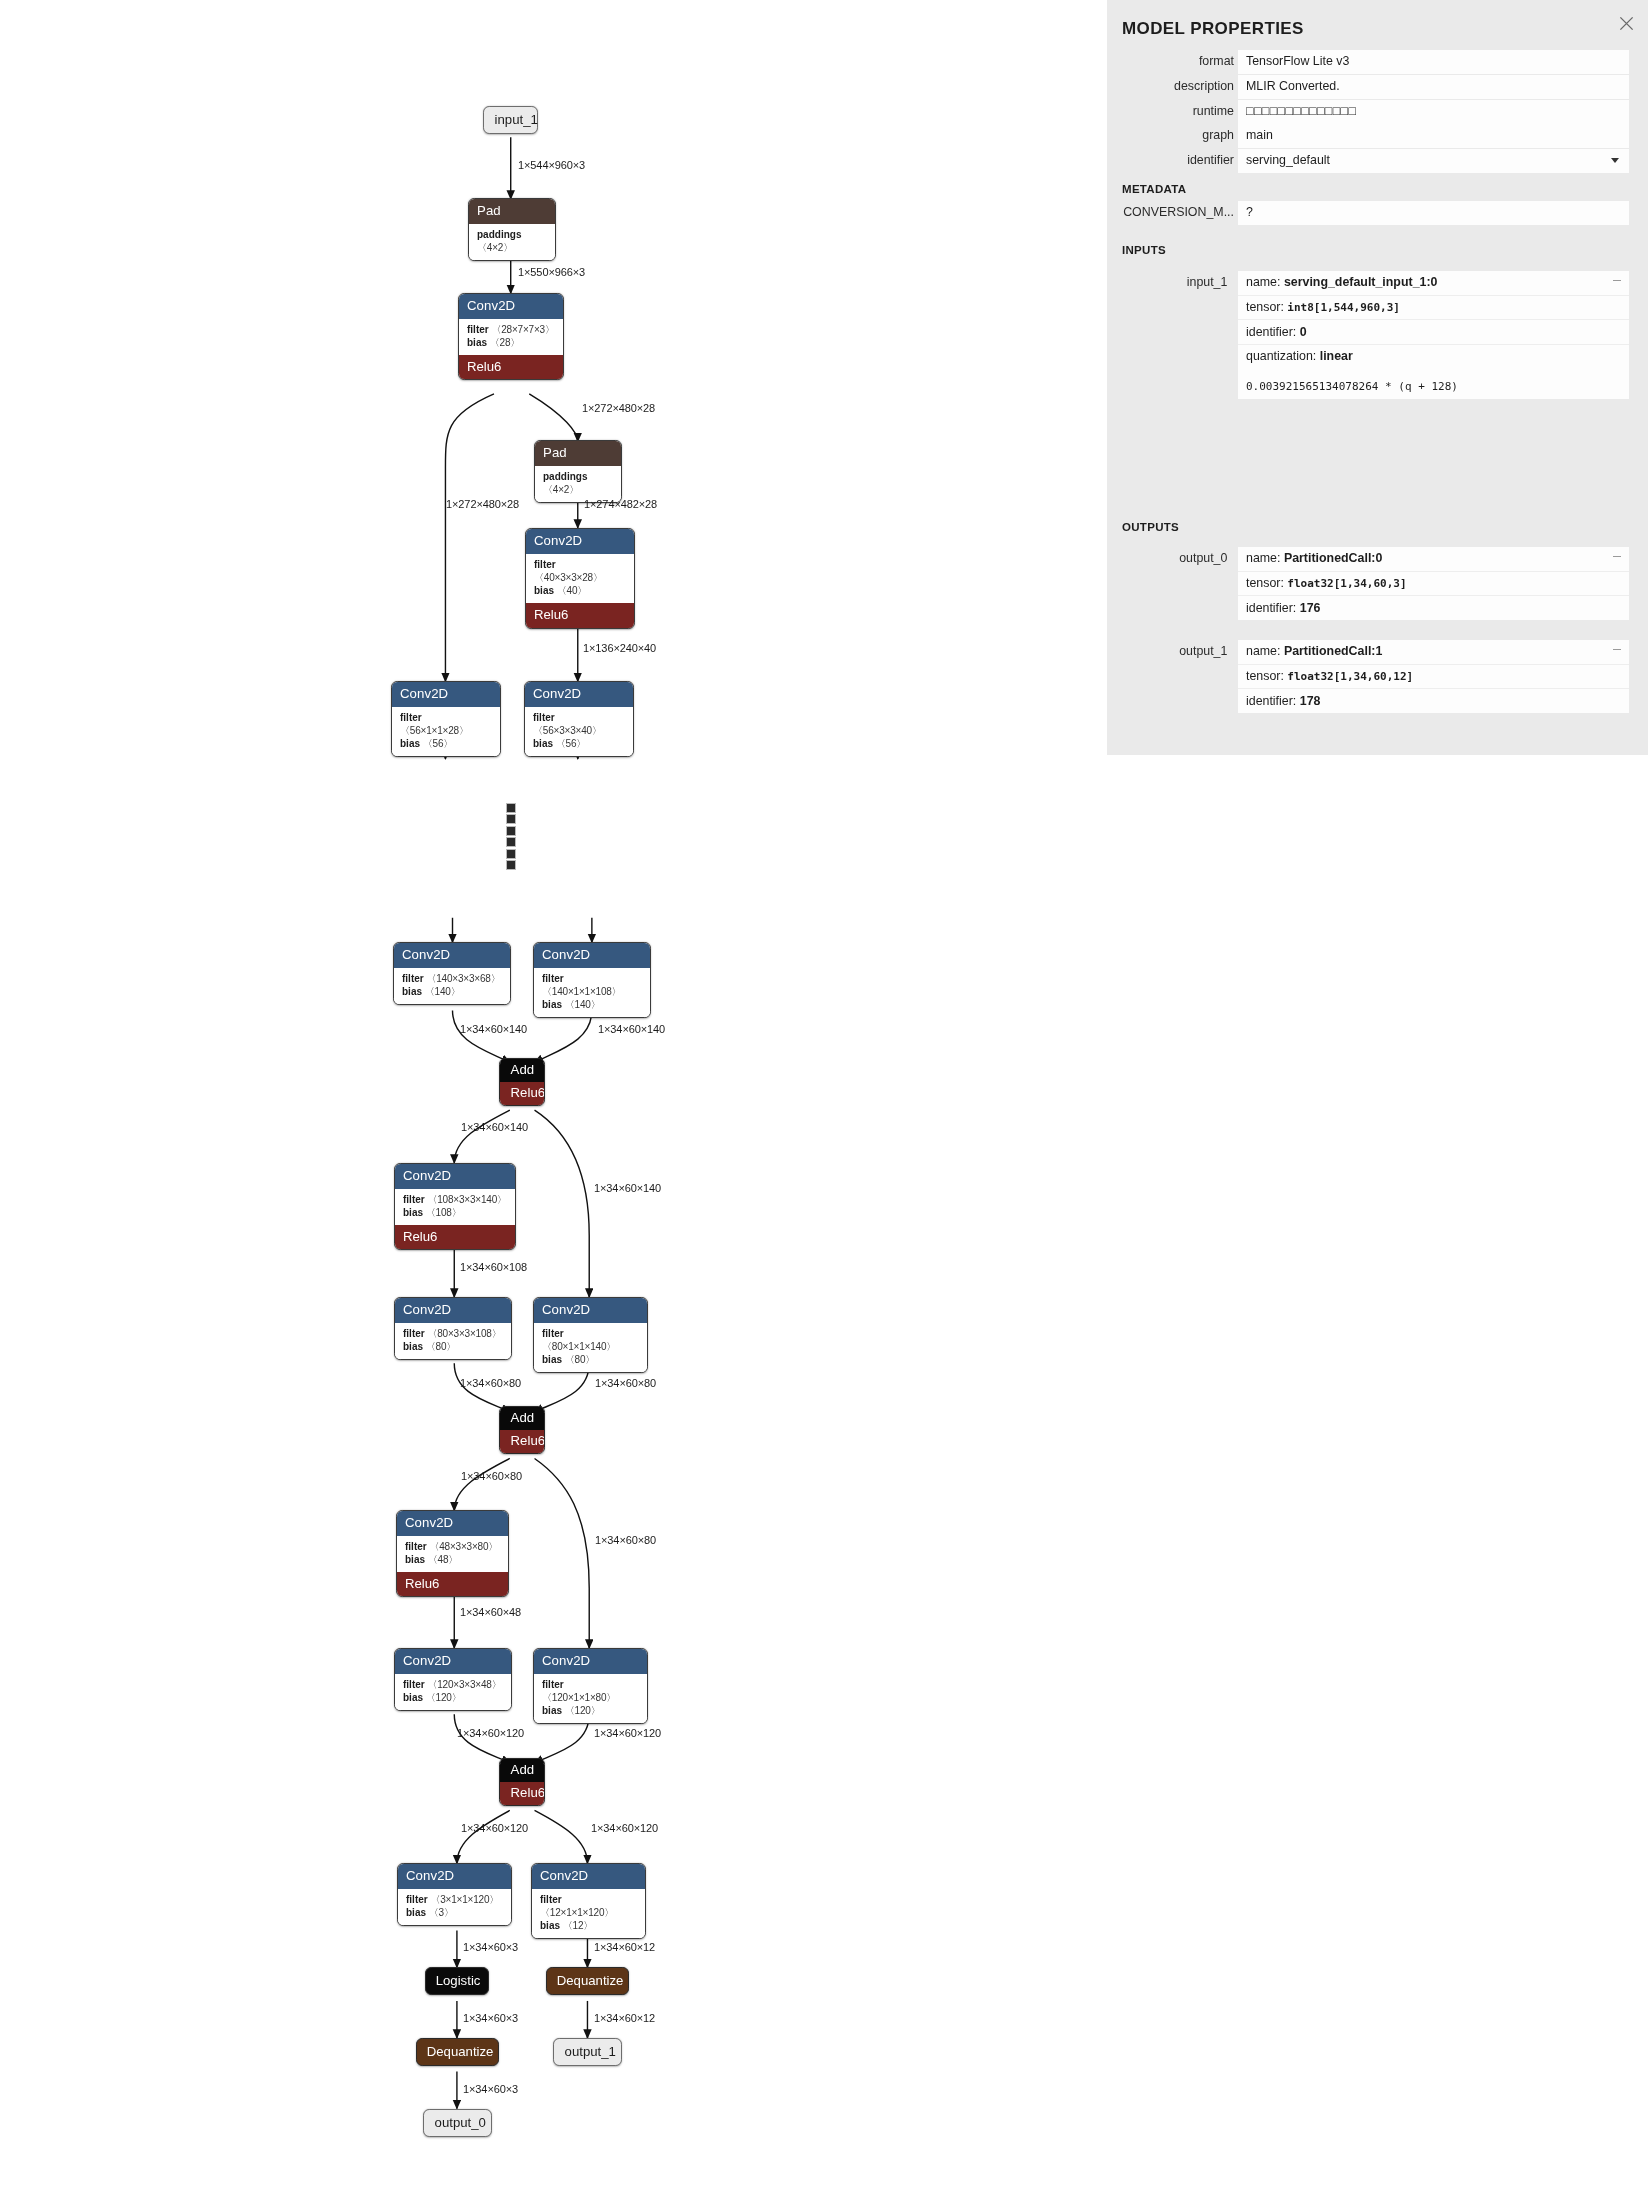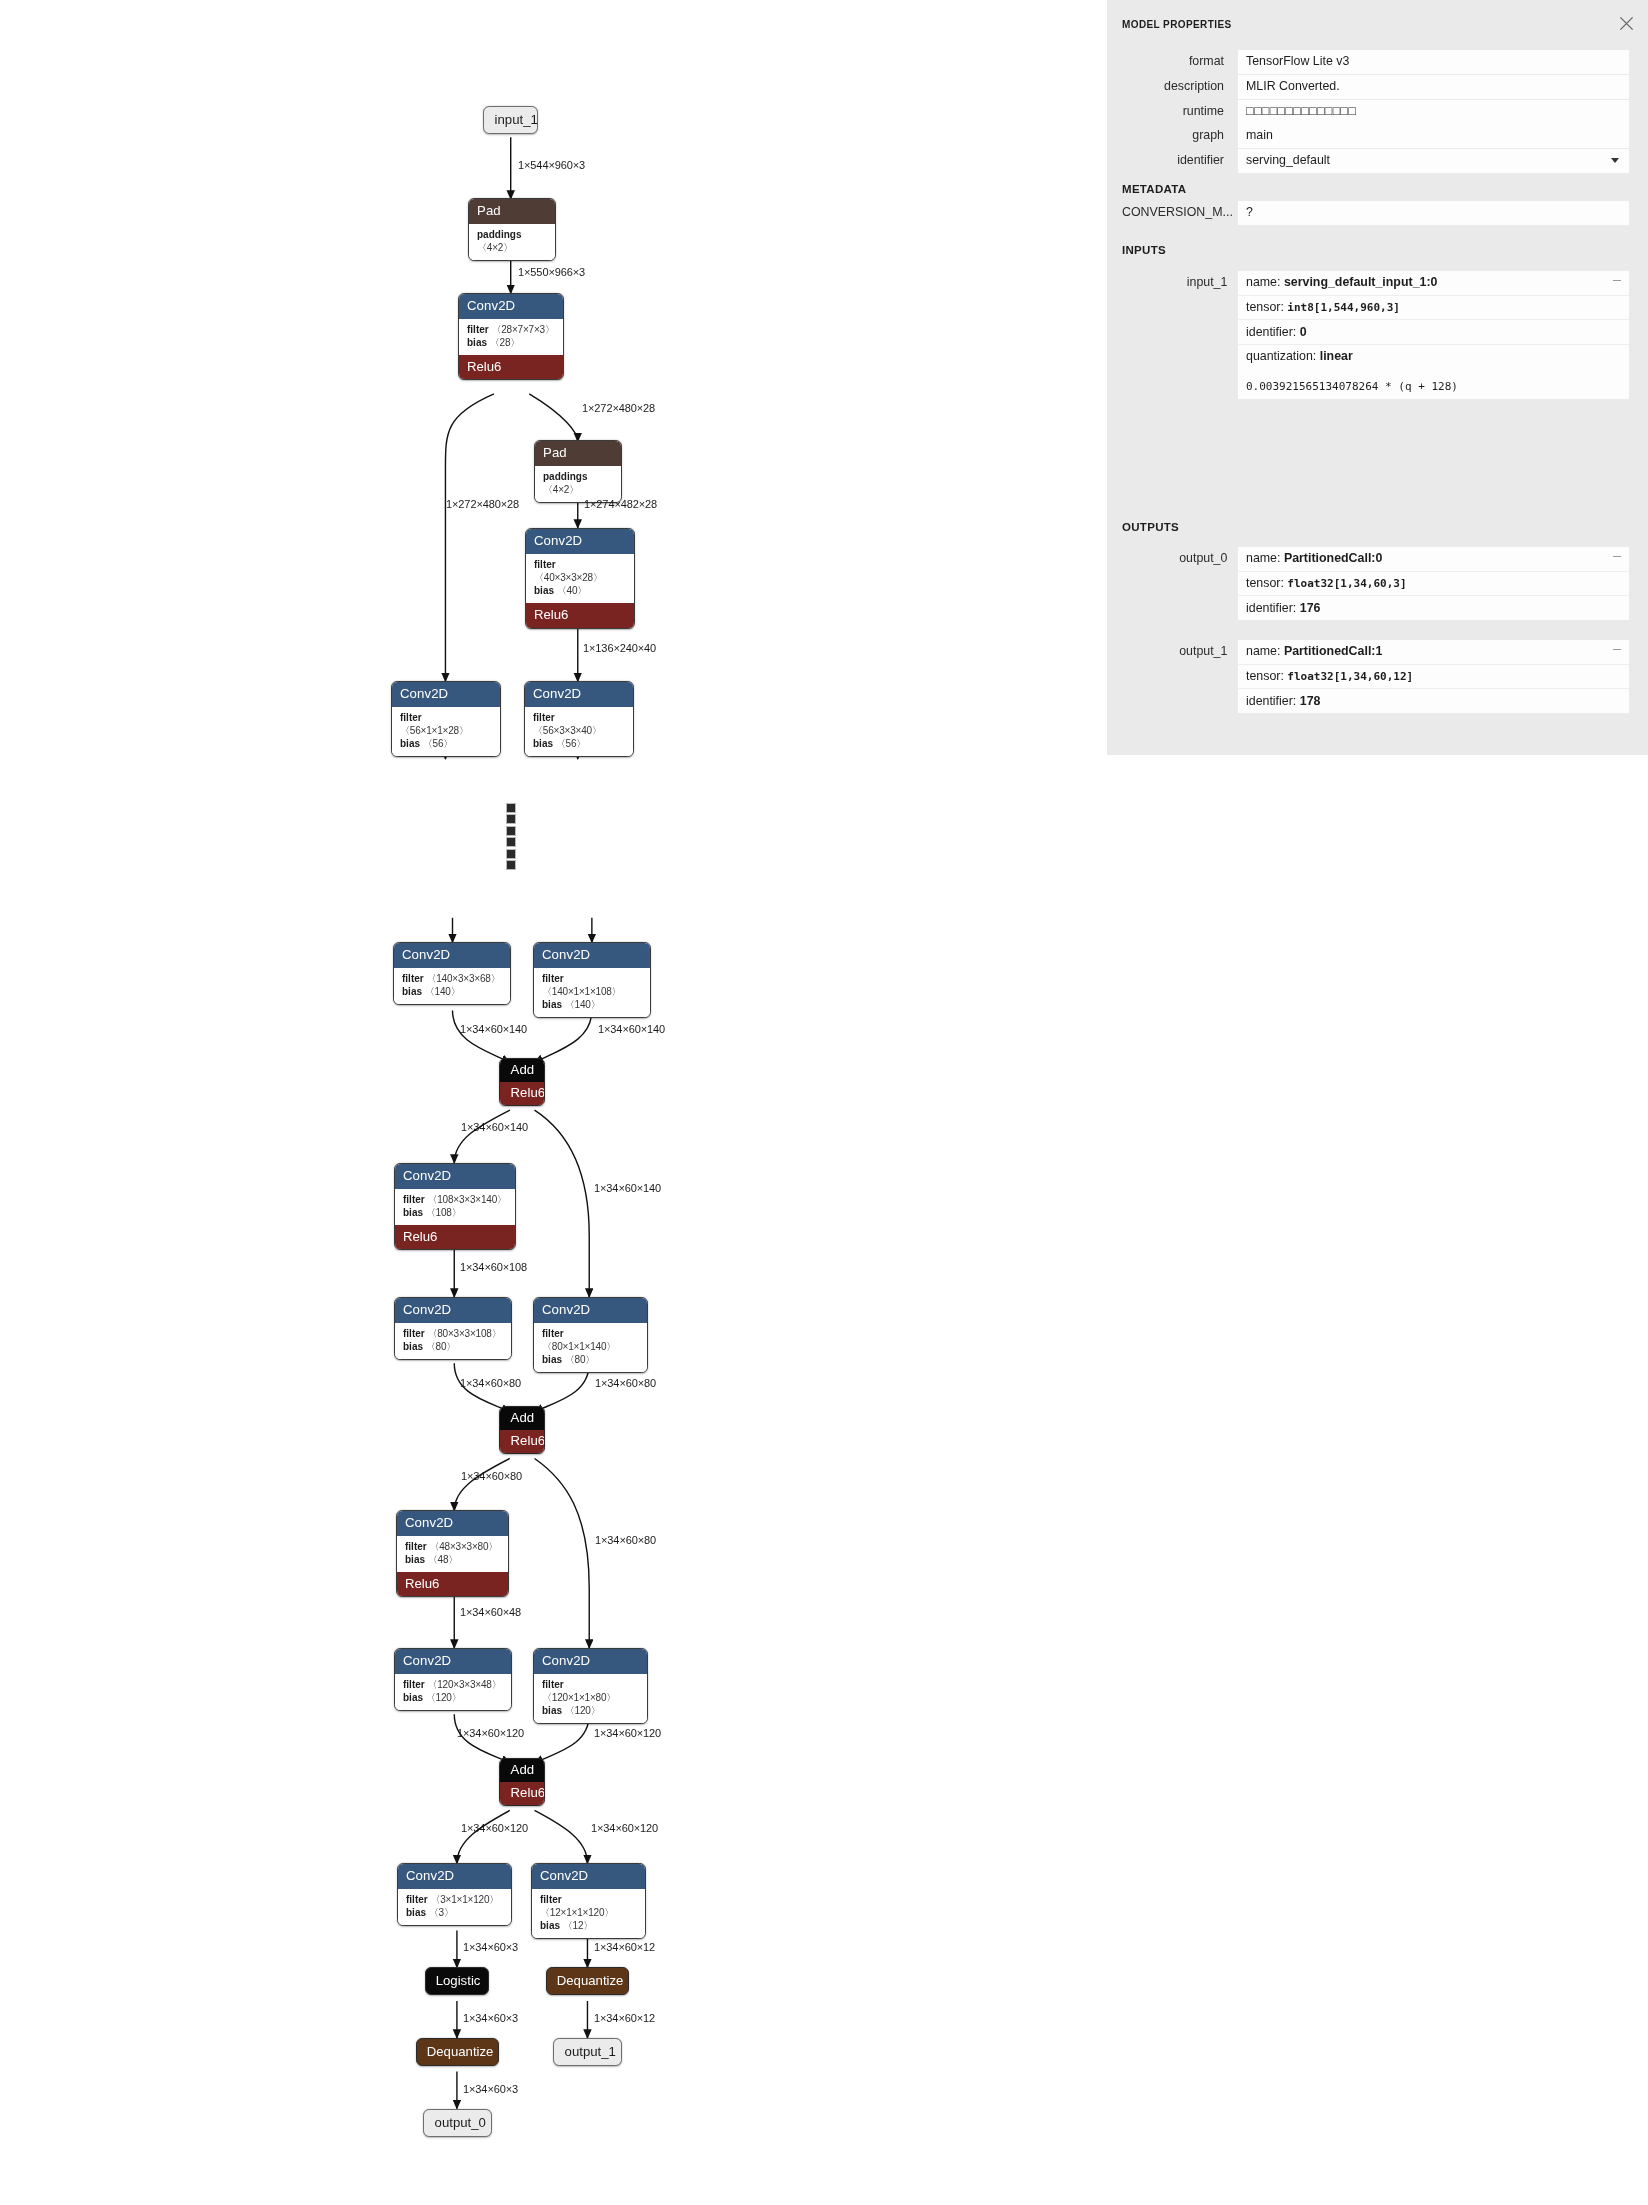--- a/index.html
+++ b/index.html
@@ -108,37 +108,37 @@
   #panel {
     position: absolute;
     left: 1107px; top: 0;
     width: 542px; height: 755px;
     background: #eaeaea;
     font-size: 12.4px;
     color: #1d1d1d;
   }
   #panel .title {
     position: absolute; left: 15px; top: 19.4px;
-    font-size: 10px; font-weight: bold; letter-spacing: 0.4px;
+    font-size: 17px; font-weight: bold; letter-spacing: 0.4px;
   }
   #panel .closebtn {
     position: absolute; right: 12.4px; top: 13.2px;
     width: 21px; height: 21px; cursor: pointer;
     color: #6a6a6a;
   }
   #panel .closebtn svg { display:block; }
 
   .sect {
     position: absolute; left: 15px;
     font-size: 11.5px; font-weight: bold; letter-spacing: 0.3px;
   }
 
   .row { position: absolute; display: flex; align-items: flex-start; }
   .row .lbl {
-    width: 116px; text-align: right; padding-right: 14px;
+    width: 116px; text-align: right; padding-right: 4px;
     font-size: 12.4px; color: #2b2b2b; padding-top: 4.4px;
     white-space: nowrap; overflow: hidden;
   }
   .row .fld {
     width: 391px;
     background: #fdfdfd;
     border: none;
     padding: 4.4px 8px 5.3px 8px;
     font-size: 12.4px;
     color: #1d1d1d;

